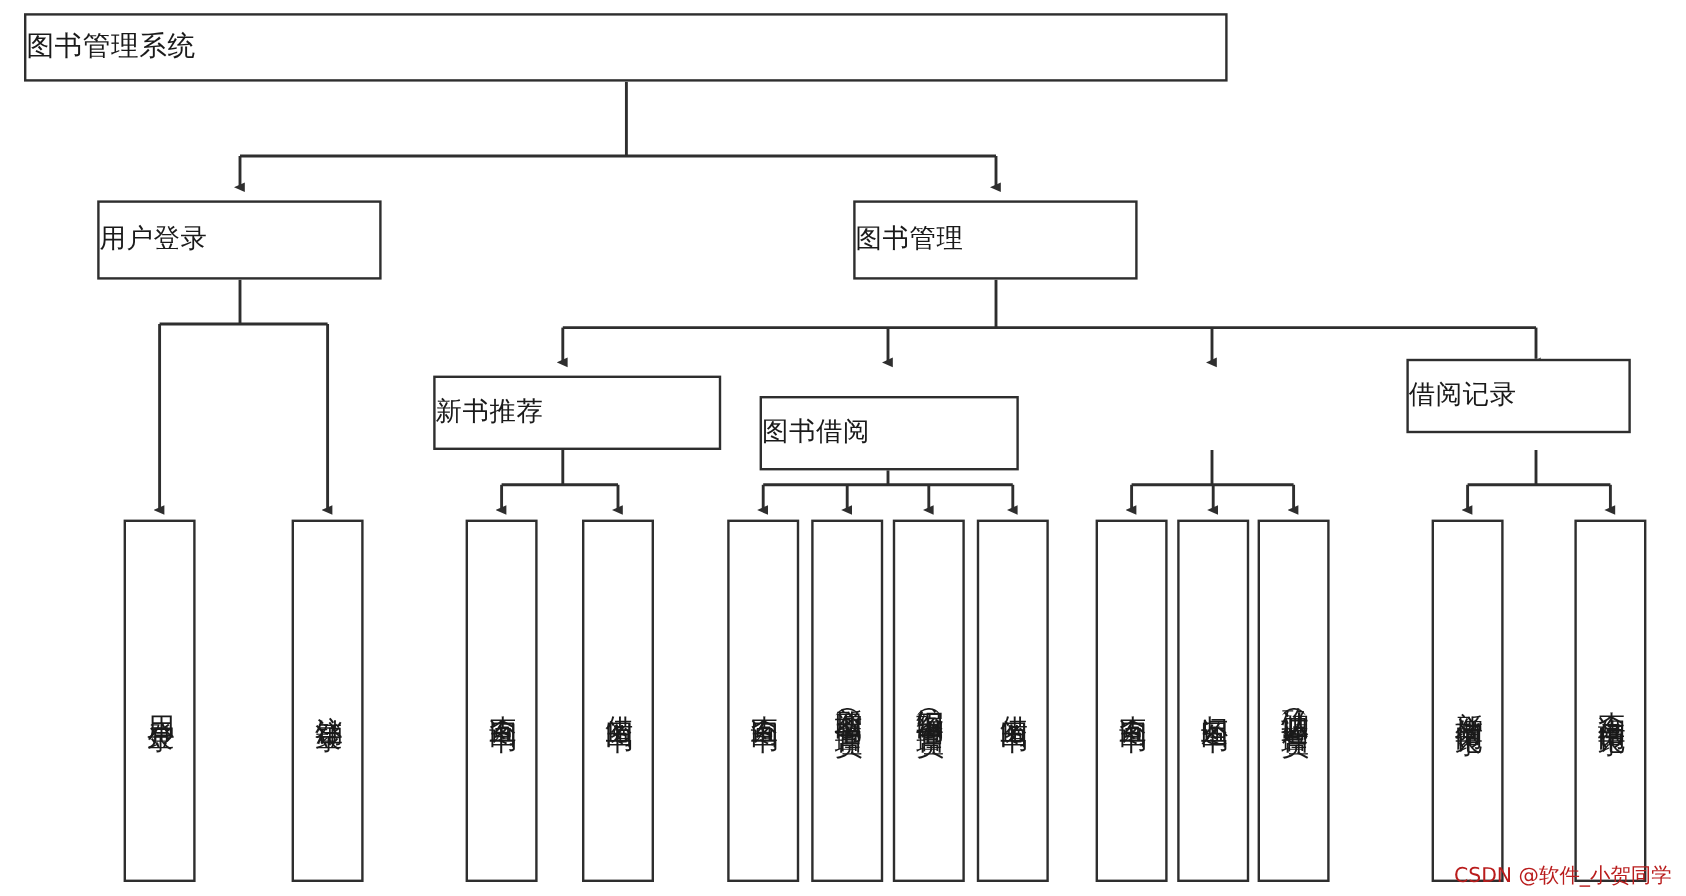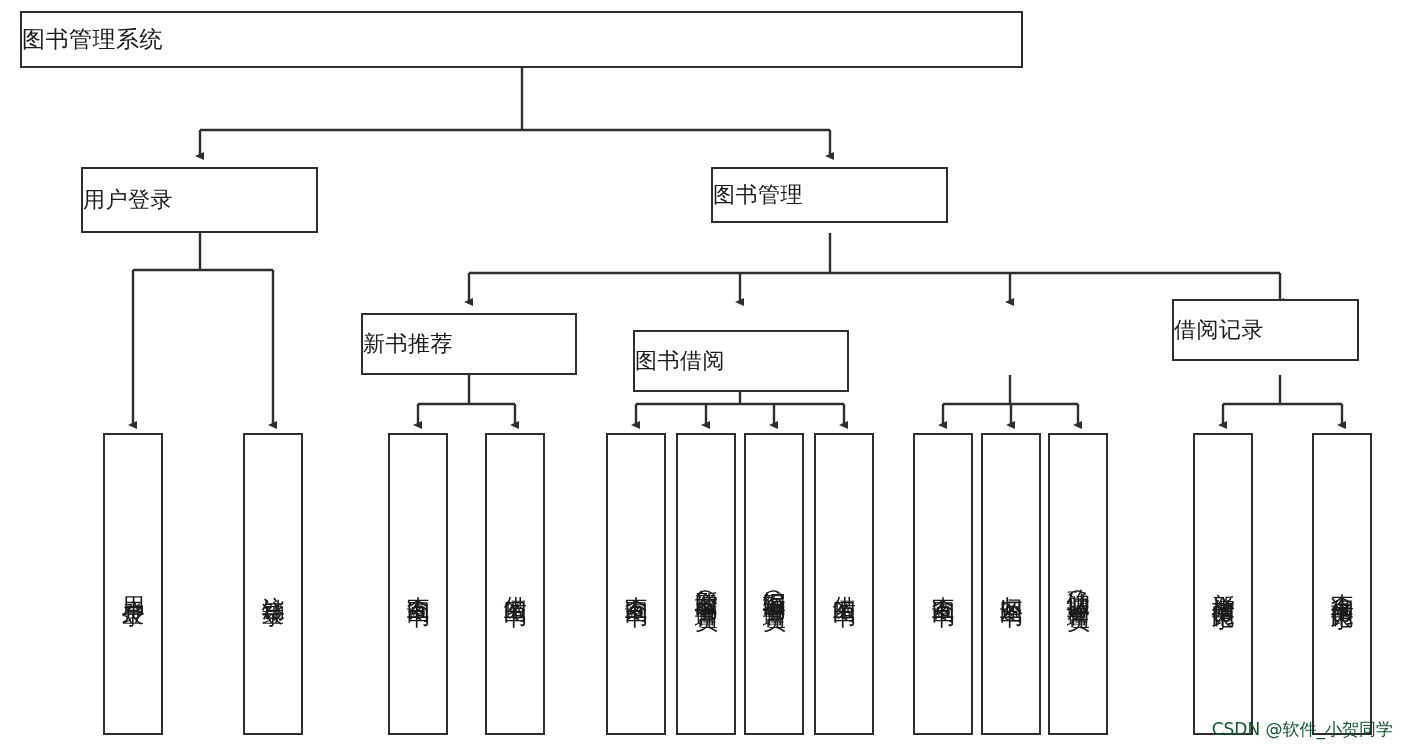--- a/index.html
+++ b/index.html
@@ -59,21 +59,21 @@
     font-size: 23px;
     line-height: 1.1;
     letter-spacing: 3px;
     white-space: nowrap;
   }
   #watermark {
     position: absolute;
     right: 12px;
     bottom: 6px;
     font-size: 17px;
-    color: #14532d;
+    color: #b91c1c;
     white-space: nowrap;
     user-select: none;
     text-align: center;
   }
 </style>
 </head>
 <body>
 
 <div id="canvas">
 
@@ -127,25 +127,25 @@
     </g>
   </svg>
 
   <div class="node horiz root" style="left:20px; top:11px; width:1003px; height:57px;">
     <span class="node-label">图书管理系统</span>
   </div>
 
   <div class="node horiz" style="left:81px; top:167px; width:237px; height:66px;">
     <span class="node-label">用户登录</span>
   </div>
-  <div class="node horiz" style="left:711px; top:167px; width:237px; height:56px;">
+  <div class="node horiz" style="left:711px; top:167px; width:237px; height:66px;">
     <span class="node-label">图书管理</span>
   </div>
 
-  <div class="node horiz" style="left:361px; top:313px; width:216px; height:62px;">
+  <div class="node horiz" style="left:361px; top:313px; width:240px; height:62px;">
     <span class="node-label">新书推荐</span>
   </div>
   <div class="node horiz" style="left:633px; top:330px; width:216px; height:62px;">
     <span class="node-label">图书借阅</span>
   </div>
   <div class="node horiz" style="left:1172px; top:299px; width:187px; height:62px;">
     <span class="node-label">借阅记录</span>
   </div>
 
   <div class="node vert" style="left:103px; top:433px; width:60px; height:302px;">

